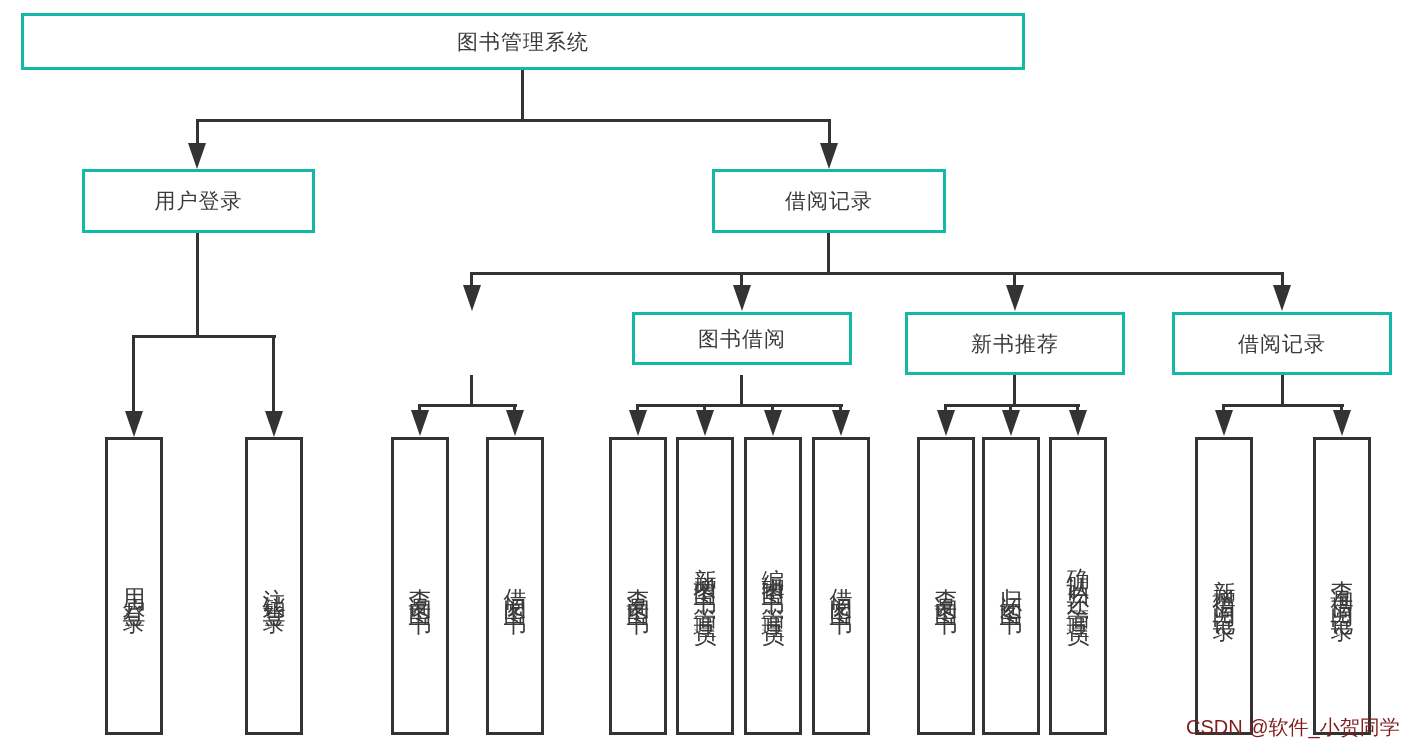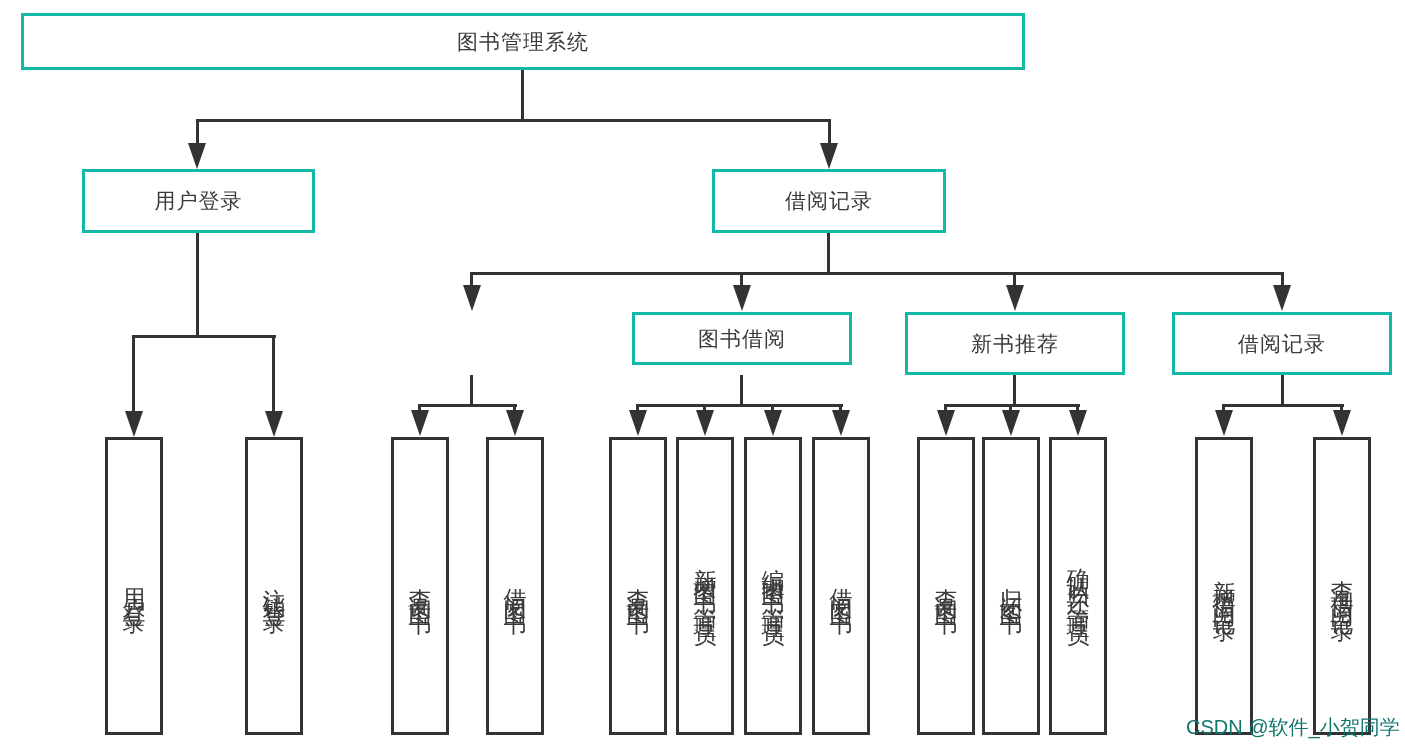--- a/index.html
+++ b/index.html
@@ -50,21 +50,21 @@
     width:0;height:0;
     border-left:9px solid transparent;
     border-right:9px solid transparent;
     border-top:26px solid #333333;
   }
   .watermark{
     position:absolute;
     left:1186px;
     top:714px;
     font-size:20px;
-    color:#0f766e;
+    color:#7f1d1d;
     white-space:nowrap;
   }
 </style>
 </head>
 <body>
 
 <div class="canvas">
 
   <div class="node" style="left:21px;top:13px;width:1004px;height:57px;">
     <span>图书管理系统</span>

